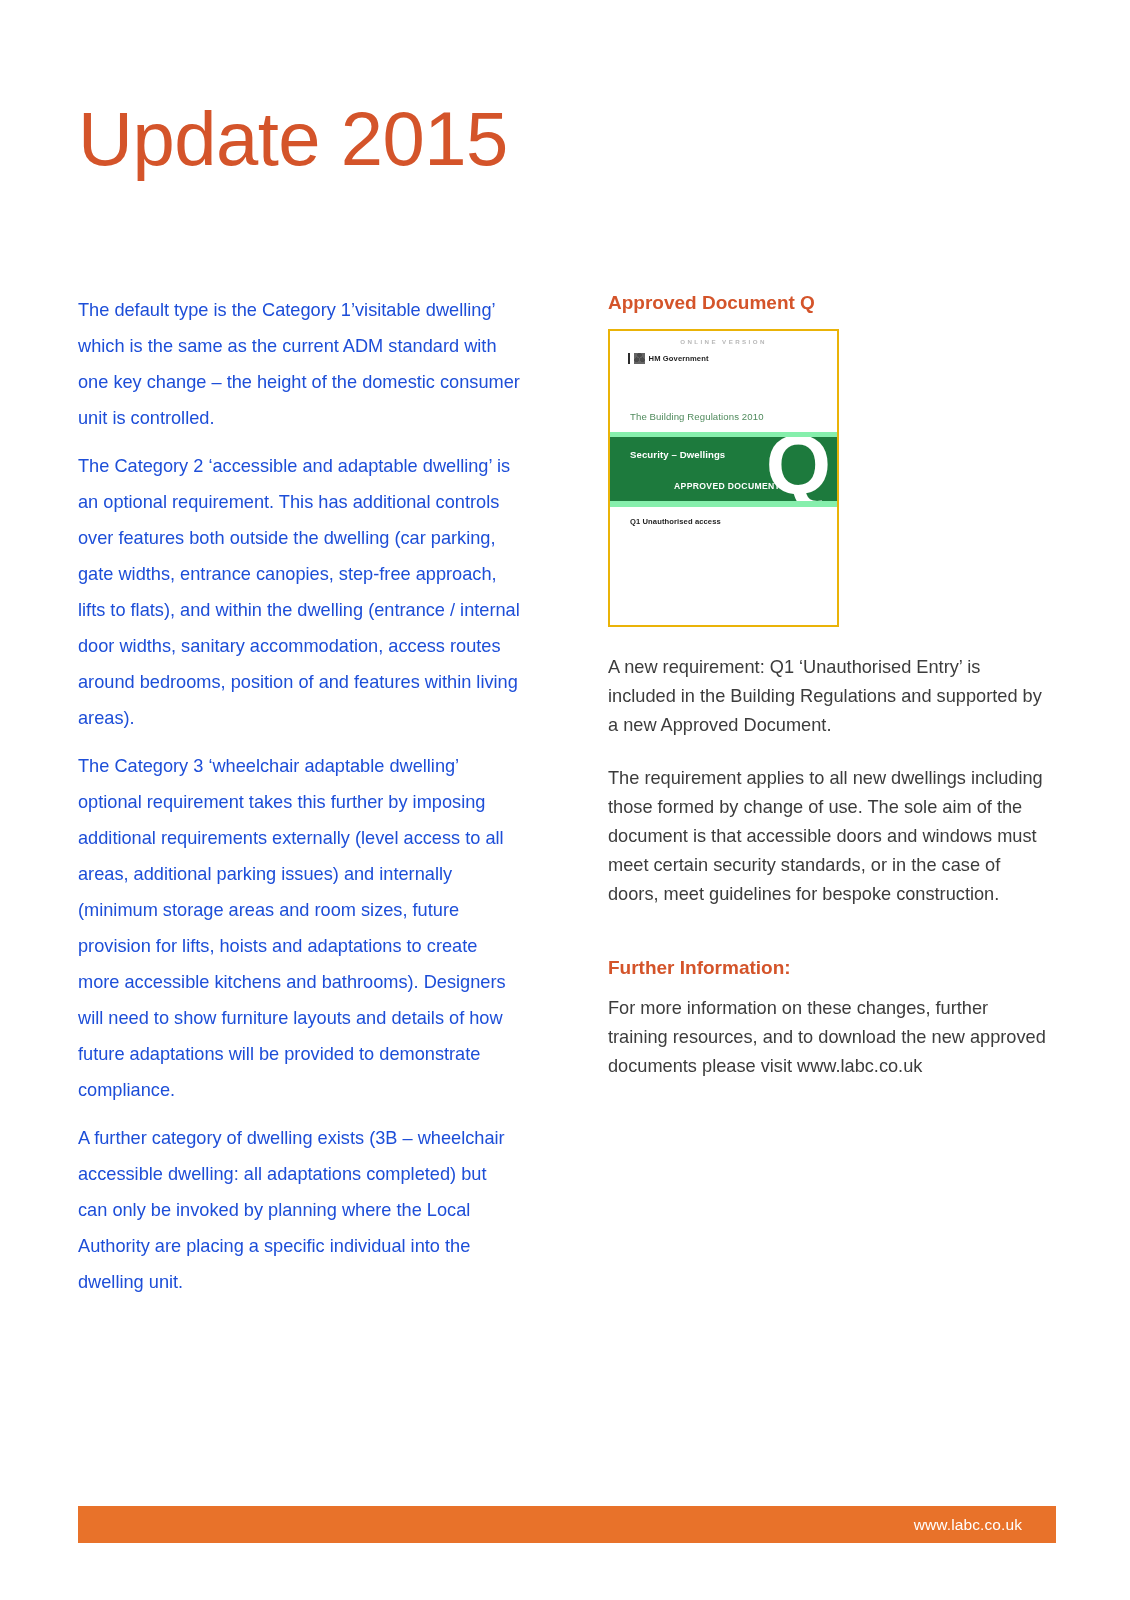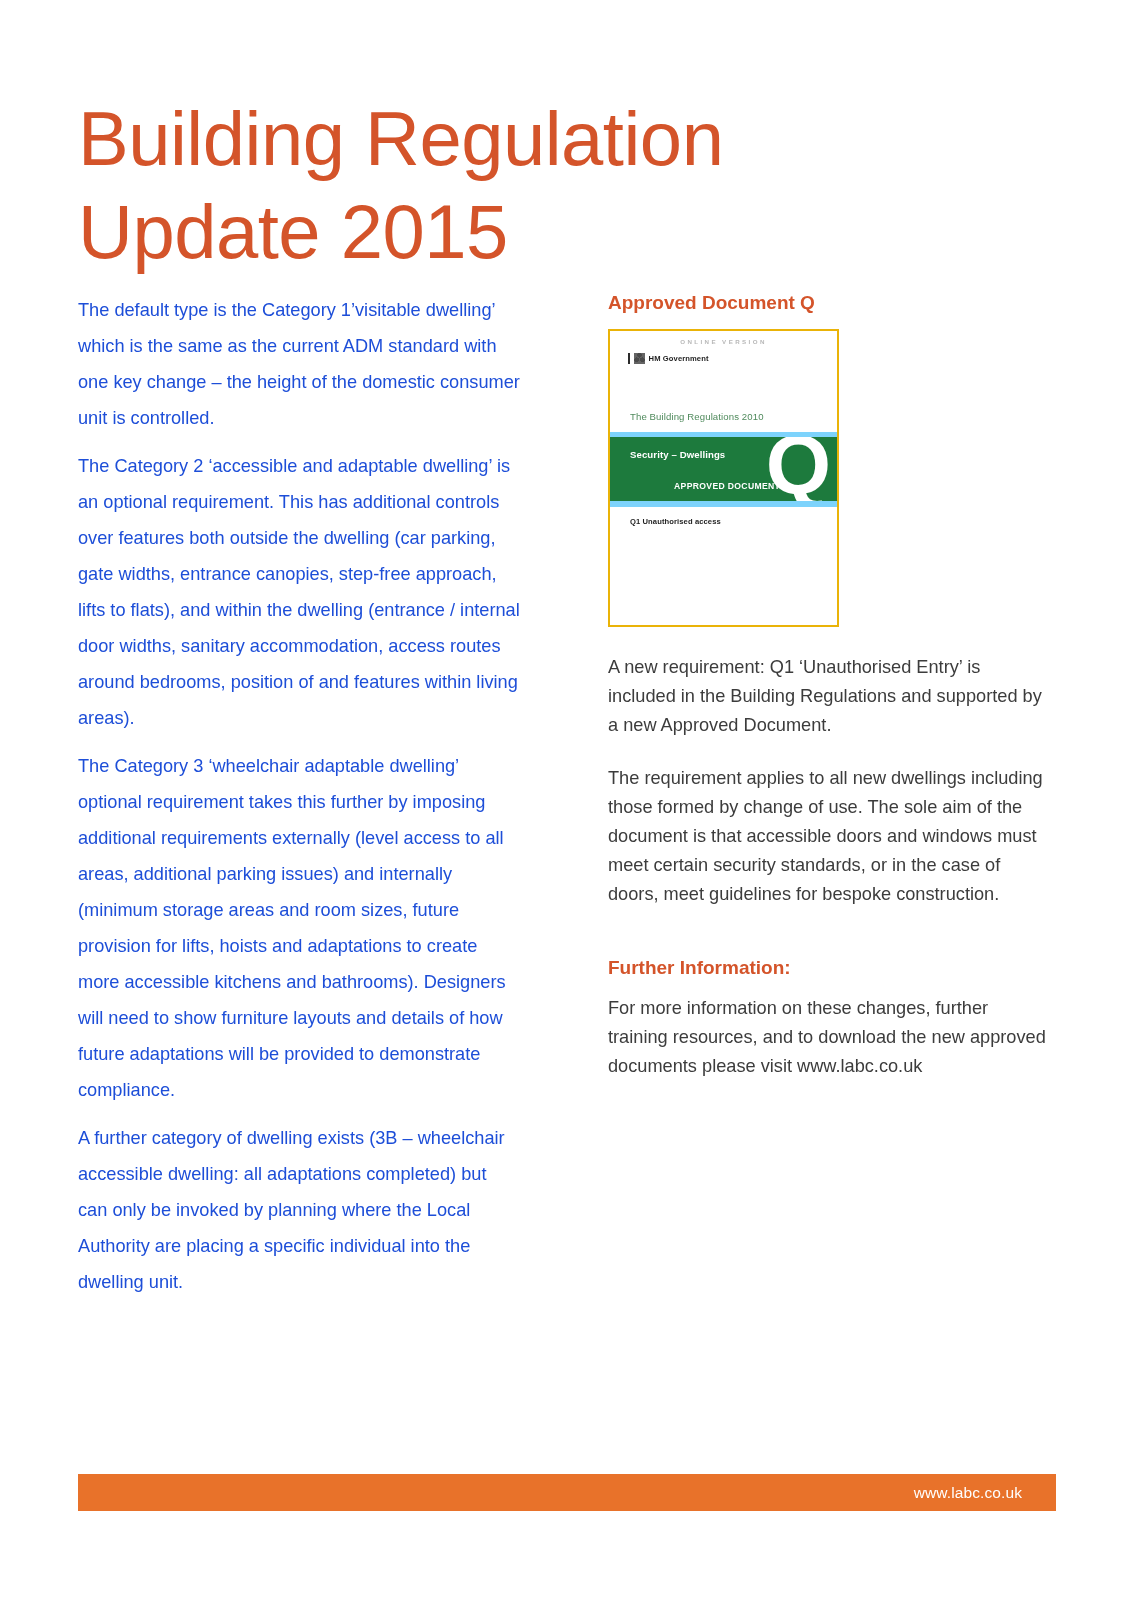--- a/index.html
+++ b/index.html
@@ -152,21 +152,21 @@
     font-size: 9.6px;
     color: #4f8a5c;
     letter-spacing: .1px;
   }
   #doc-green-band {
     position: absolute;
     top: 101px;
     left: 0;
     width: 100%;
     height: 75px;
-    background: #7dd3fc;
+    background: #86efac;
   }
   #doc-green-band .inner-band {
     position: absolute;
     top: 5px;
     left: 0;
     width: 100%;
     height: 64px;
     background: #1d7a3d;
     overflow: hidden;
   }
@@ -206,21 +206,21 @@
     font-size: 7.6px;
     font-weight: bold;
     color: #1f1f1f;
     letter-spacing: .1px;
   }
 
   
   #footer-bar {
     position: absolute;
     left: 78px;
-    bottom: 89px;
+    bottom: 57px;
     width: 978px;
     height: 37px;
     background: #e8722a;
     margin-top: 45px;
   }
   #footer-url {
     position: absolute;
     right: 34px;
     top: 50%;
     transform: translateY(-50%);
@@ -228,21 +228,20 @@
     font-size: 15.5px;
     letter-spacing: .1px;
   }
 </style>
 </head>
 <body>
 
 <div id="header">
 
   <h1 id="page-title">
-    <span class="title-line">Building Regulation</span>
     <span class="title-line">Update 2015</span>
   </h1>
 
 </div>
 
 <div id="content">
 
   <div id="left-column">
     <p class="body-text">The default type is the Category 1’visitable dwelling’ which is the same as the current ADM standard with one key change – the height of the domestic consumer unit is controlled.</p>
     <p class="body-text">The Category 2 ‘accessible and adaptable dwelling’ is an optional requirement. This has additional controls over features both outside the dwelling (car parking, gate widths, entrance canopies, step-free approach, lifts to flats), and within the dwelling (entrance / internal door widths, sanitary accommodation, access routes around bedrooms, position of and features within living areas).</p>

